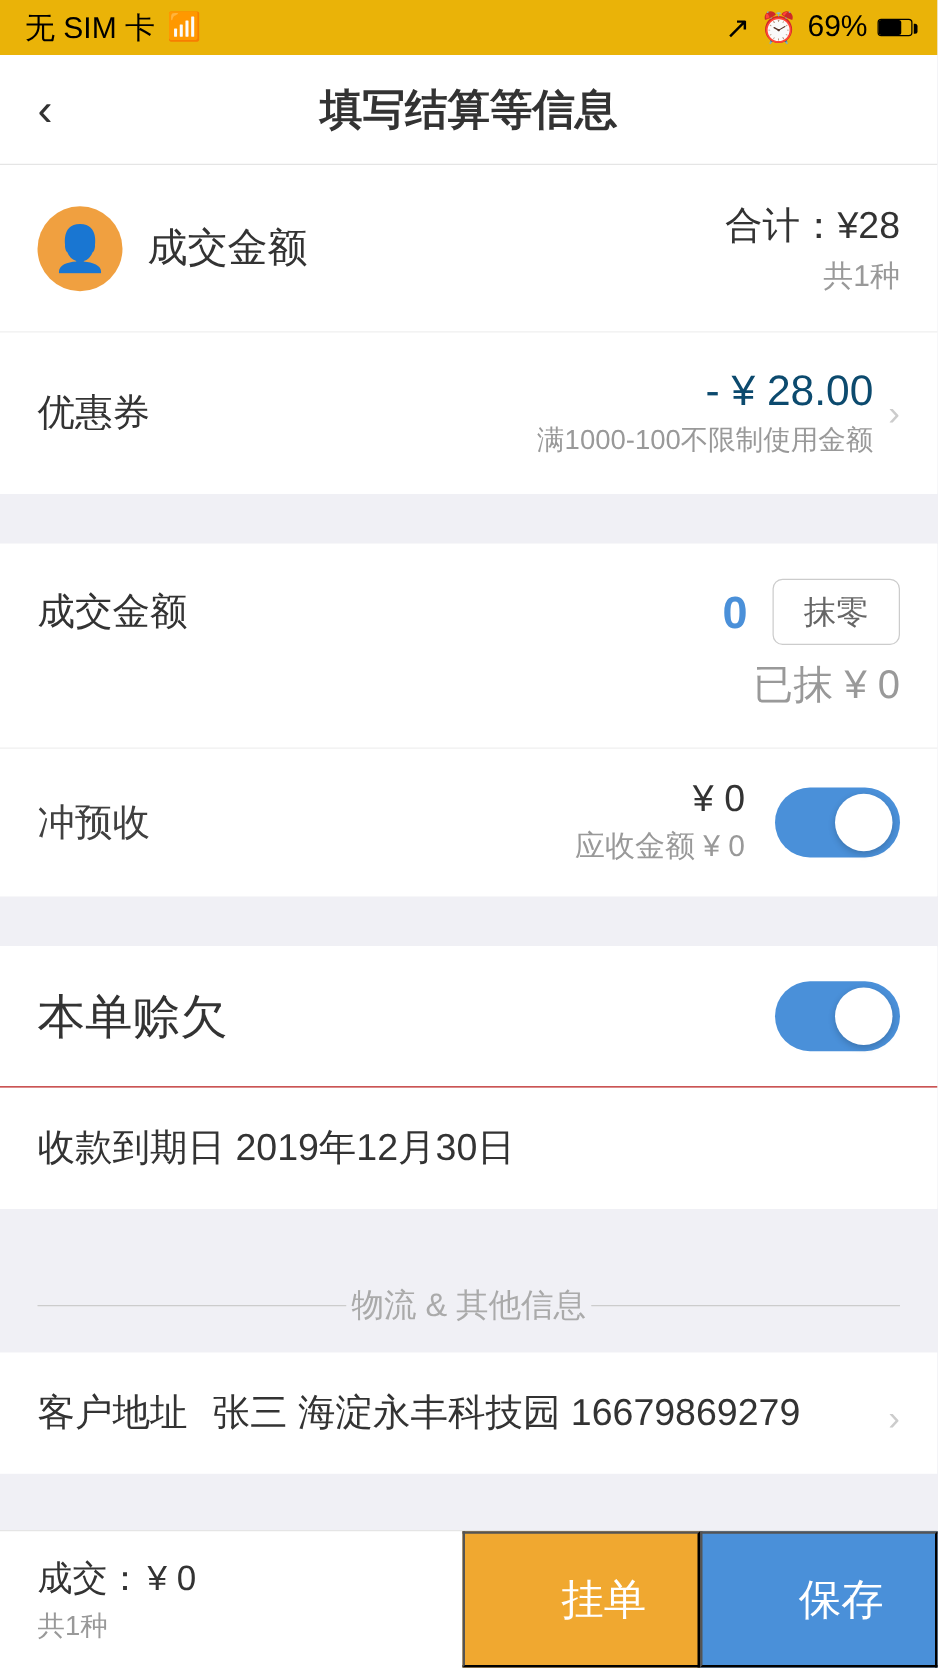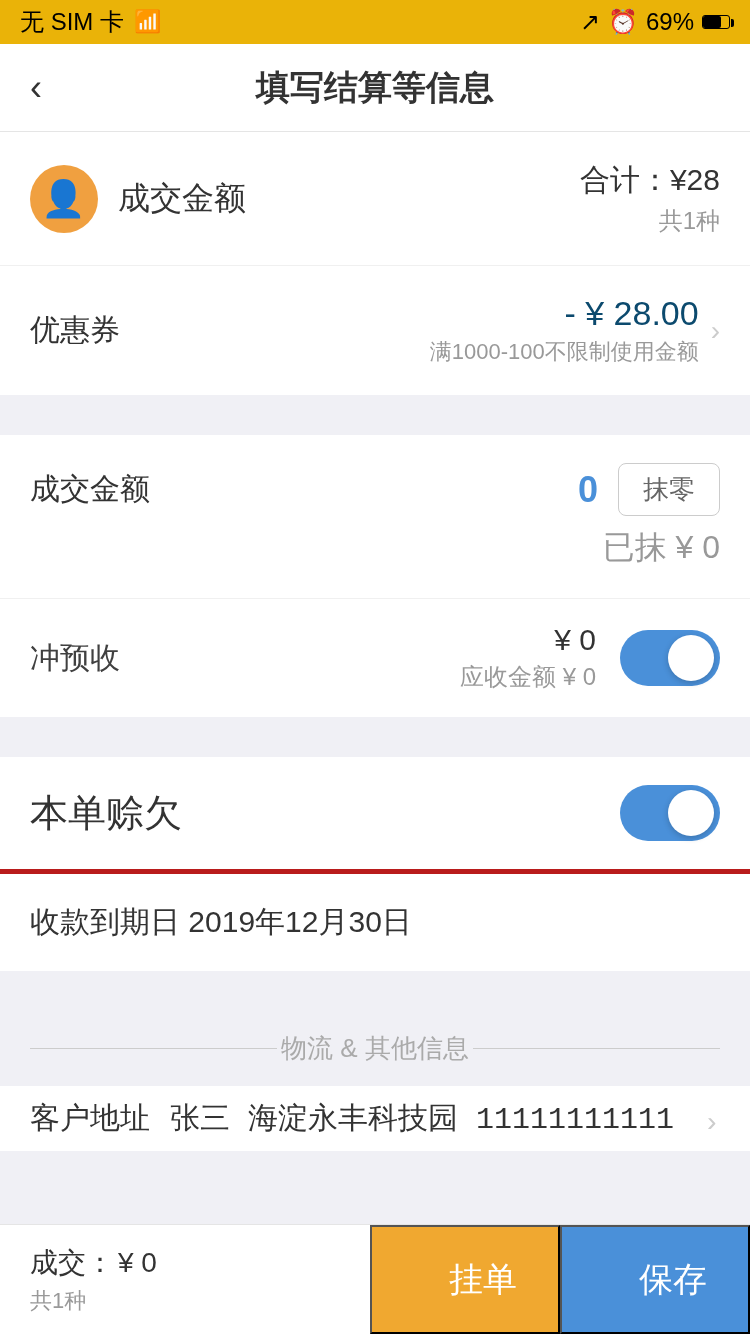--- a/index.html
+++ b/index.html
@@ -245,21 +245,21 @@
     }
     .debt-label {
       font-size: 38px;
       color: #333;
     }
 
     
     .due-date-row {
       background: #fff;
       padding: 28px 30px;
-      border-top: 5px solid #b91c1c;
+      border-top: 1px solid #b91c1c;
     }
     .due-date-text {
       font-size: 30px;
       color: #333;
     }
     .logistics-divider {
       display: flex;
       align-items: center;
       gap: 4px;
     }
@@ -269,25 +269,24 @@
       background: #ccc;
     }
     .logistics-label {
       font-size: 26px;
       color: #aaa;
     }
 
     
     .address-row {
       background: #fff;
-      padding: 12px 30px;
+      padding: 28px 30px;
       display: flex;
       align-items: flex-end;
       justify-content: space-between;
-      font-family: Liberation Mono, monospace;
     }
     .address-label {
       font-size: 30px;
       color: #333;
       flex-shrink: 0;
       margin-right: 20px;
     }
     .address-value {
       font-size: 30px;
       color: #333;
@@ -470,21 +469,21 @@
   <div class="logistics-divider">
     <div class="divider-line"></div>
     <span class="logistics-label">物流 &amp; 其他信息</span>
     <div class="divider-line"></div>
   </div>
 </div>
 
 <div class="section">
   <div class="address-row">
     <span class="address-label">客户地址</span>
-    <span class="address-value">张三 海淀永丰科技园 11111111111</span>
+    <span class="address-value">张三 海淀永丰科技园 16679869279</span>
     <span class="chevron-right">›</span>
   </div>
 </div>
 
 <div class="empty-space"></div>
 
 <div class="bottom-bar">
   <div class="bottom-info">
     <div style="display:flex; align-items:center;">
       <span style="font-size:28px;color:#333;">成交：</span>

